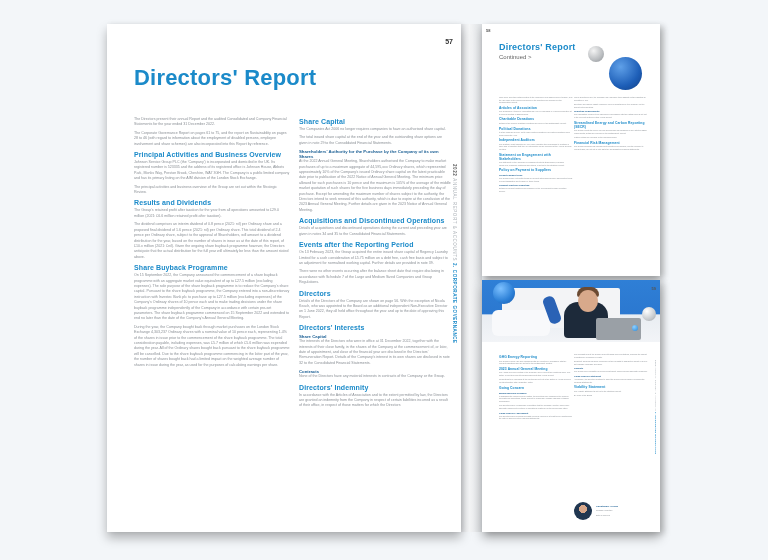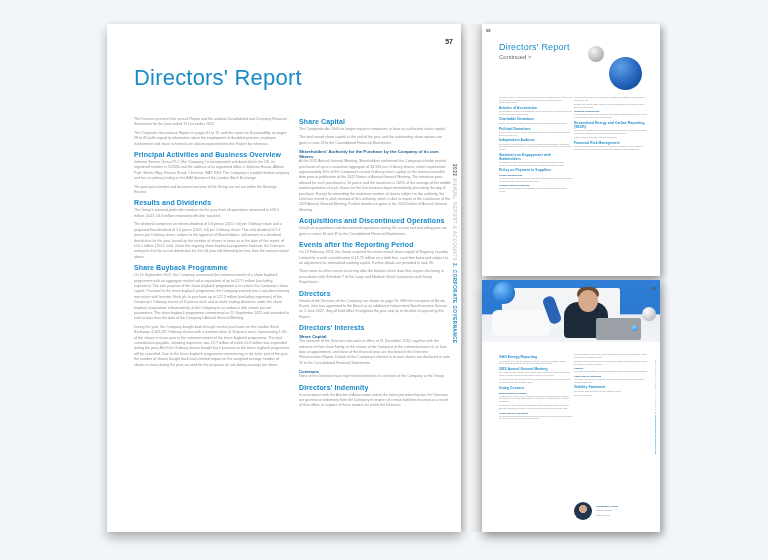--- a/index.html
+++ b/index.html
@@ -15,21 +15,21 @@
     box-shadow: 0 6px 10px rgba(0,0,0,0.28), 4px 2px 6px rgba(0,0,0,0.18); }
 
   .spine-shadow { position: absolute; left: 461px; top: 24px; width: 21px; height: 508px;
     background: linear-gradient(to right, #e4e6e9, #f5f6f7 40%, #dcdfe2); }
 
   .page-num { position: absolute; font-size: 7px; font-weight: bold; color: #333; }
   .main-pnum { right: 8px; top: 14px; }
   .rt-pnum { left: 4px; top: 4px; font-size: 4px; color: #555; }
   .rb-pnum { right: 4px; top: 6px; font-size: 4px; color: #555; }
 
-  .title { position: absolute; color: #1b8ac9; font-weight: normal; letter-spacing: 0.2px; }
+  .title { position: absolute; color: #1b8ac9; font-weight: bold; letter-spacing: 0.2px; }
   .main-title { left: 27px; top: 41px; font-size: 22px; }
   .rt-title { left: 17px; top: 18px; font-size: 9px; }
   .rt-sub { position: absolute; left: 17px; top: 30px; font-size: 6px; color: #666; }
 
   .col { position: absolute; }
   .main-col1 { left: 27px; top: 93px; width: 156px; }
   .main-col2 { left: 192px; top: 93px; width: 152px; }
 
   .para { font-size: 3.6px; line-height: 5.4px; color: #8a8f95; margin-bottom: 3px; }
   .h2 { font-size: 7px; line-height: 9px; color: #1b8ac9; font-weight: bold; margin: 3px 0 1px; letter-spacing: 0.1px; }

